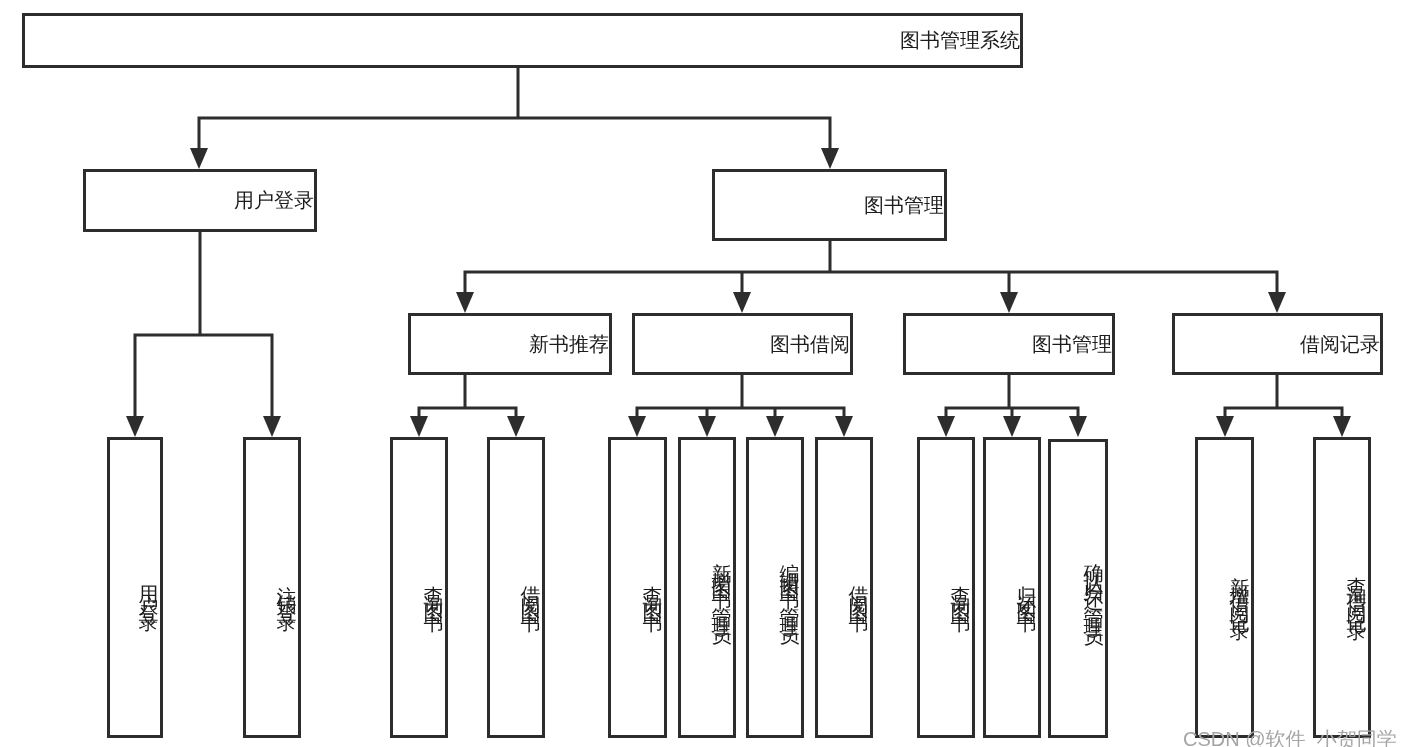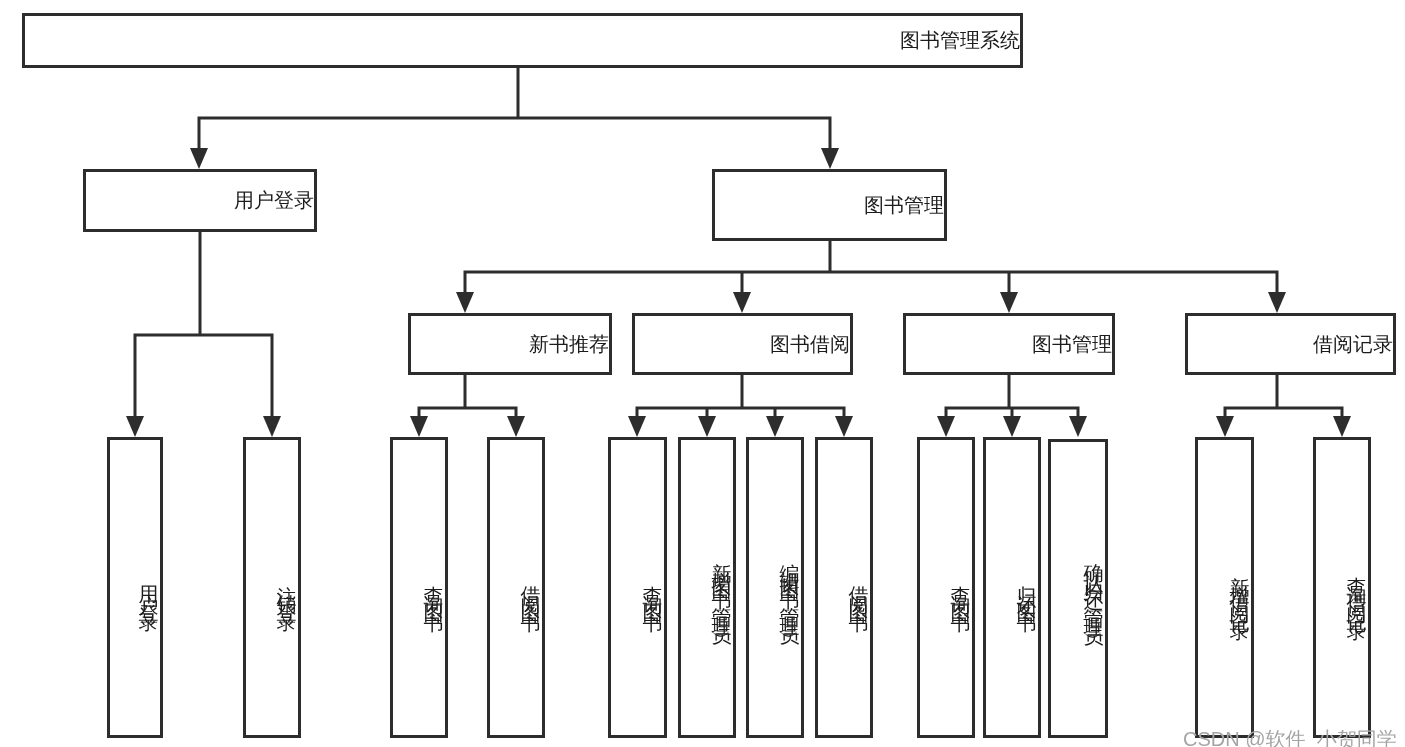--- a/index.html
+++ b/index.html
@@ -108,21 +108,21 @@
 
   <div class="node h" style="left:363px; top:313px; width:204px; height:62px;margin-left:45px;">
     <span class="label">新书推荐</span>
   </div>
   <div class="node h" style="left:632px; top:313px; width:221px; height:62px;">
     <span class="label">图书借阅</span>
   </div>
   <div class="node h" style="left:903px; top:313px; width:212px; height:62px;">
     <span class="label">图书管理</span>
   </div>
-  <div class="node h" style="left:1172px; top:313px; width:211px; height:62px;margin-left:13px;">
+  <div class="node h" style="left:1172px; top:313px; width:211px; height:62px;">
     <span class="label">借阅记录</span>
   </div>
 
   <div class="node v" style="left:107px; top:437px; width:56px; height:301px;">
     <span class="label">用户登录</span>
   </div>
   <div class="node v" style="left:243px; top:437px; width:58px; height:301px;">
     <span class="label">注销登录</span>
   </div>
   <div class="node v" style="left:390px; top:437px; width:58px; height:301px;">

